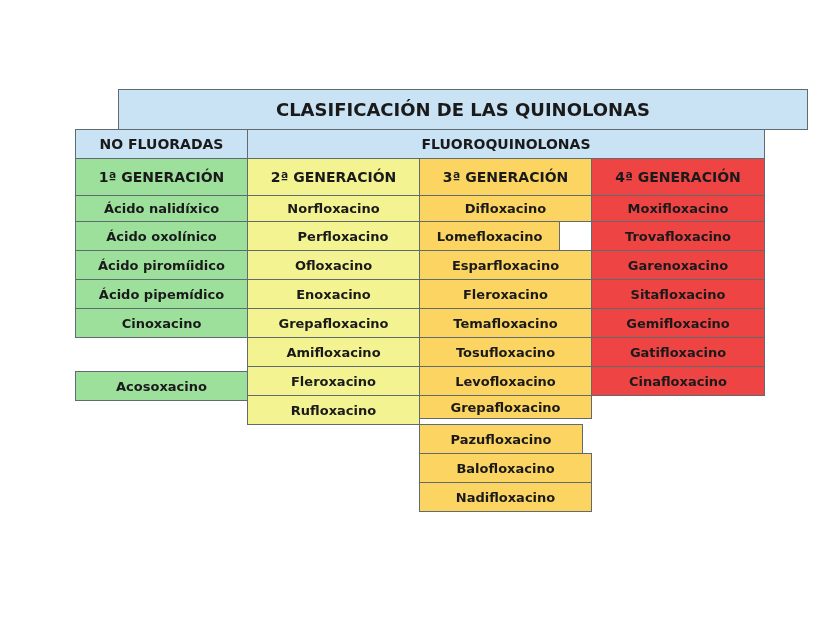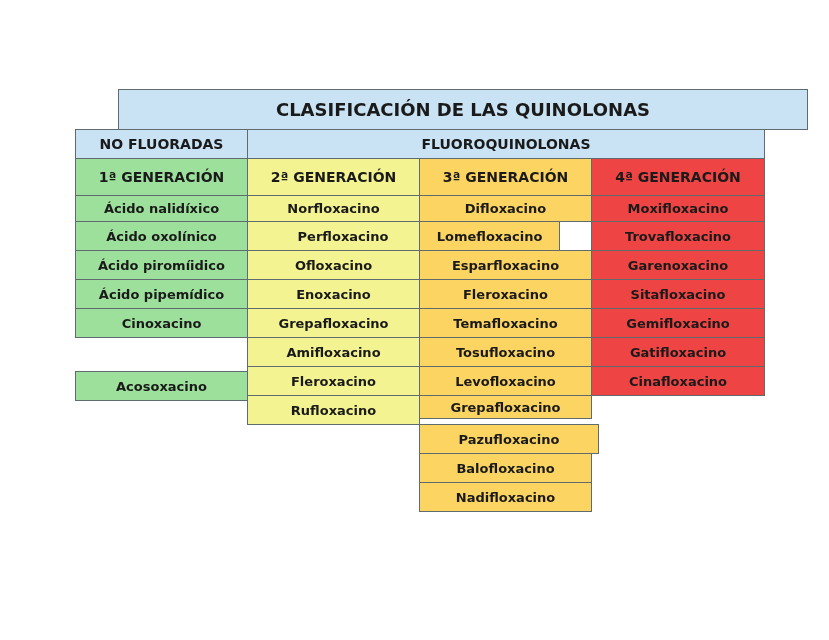--- a/index.html
+++ b/index.html
@@ -44,21 +44,21 @@
       <div class="cell g2" style="left: 247px; top: 395px; width: 173px; height: 30px;">Rufloxacino</div>
       <div class="cell gen g3" style="left: 419px; top: 158px; width: 173px; height: 38px;">3ª GENERACIÓN</div>
       <div class="cell g3" style="left: 419px; top: 195px; width: 173px; height: 27px;">Difloxacino</div>
       <div class="cell g3" style="left: 419px; top: 221px; width: 141px; height: 30px;">Lomefloxacino</div>
       <div class="cell g3" style="left: 419px; top: 250px; width: 173px; height: 30px;">Esparfloxacino</div>
       <div class="cell g3" style="left: 419px; top: 279px; width: 173px; height: 30px;">Fleroxacino</div>
       <div class="cell g3" style="left: 419px; top: 308px; width: 173px; height: 30px;">Temafloxacino</div>
       <div class="cell g3" style="left: 419px; top: 337px; width: 173px; height: 30px;">Tosufloxacino</div>
       <div class="cell g3" style="left: 419px; top: 366px; width: 173px; height: 30px;">Levofloxacino</div>
       <div class="cell g3" style="left: 419px; top: 395px; width: 173px; height: 24px;">Grepafloxacino</div>
-      <div class="cell g3" style="left: 419px; top: 424px; width: 180px; height: 30px;">Pazufloxacino</div>
+      <div class="cell g3" style="left: 419px; top: 424px; width: 164px; height: 30px;">Pazufloxacino</div>
       <div class="cell g3" style="left: 419px; top: 453px; width: 173px; height: 30px;">Balofloxacino</div>
       <div class="cell g3" style="left: 419px; top: 482px; width: 173px; height: 30px;">Nadifloxacino</div>
       <div class="cell gen g4" style="left: 591px; top: 158px; width: 174px; height: 38px;">4ª GENERACIÓN</div>
       <div class="cell g4" style="left: 591px; top: 195px; width: 174px; height: 27px;">Moxifloxacino</div>
       <div class="cell g4" style="left: 591px; top: 221px; width: 174px; height: 30px;">Trovafloxacino</div>
       <div class="cell g4" style="left: 591px; top: 250px; width: 174px; height: 30px;">Garenoxacino</div>
       <div class="cell g4" style="left: 591px; top: 279px; width: 174px; height: 30px;">Sitafloxacino</div>
       <div class="cell g4" style="left: 591px; top: 308px; width: 174px; height: 30px;">Gemifloxacino</div>
       <div class="cell g4" style="left: 591px; top: 337px; width: 174px; height: 30px;">Gatifloxacino</div>
       <div class="cell g4" style="left: 591px; top: 366px; width: 174px; height: 30px;">Cinafloxacino</div>

